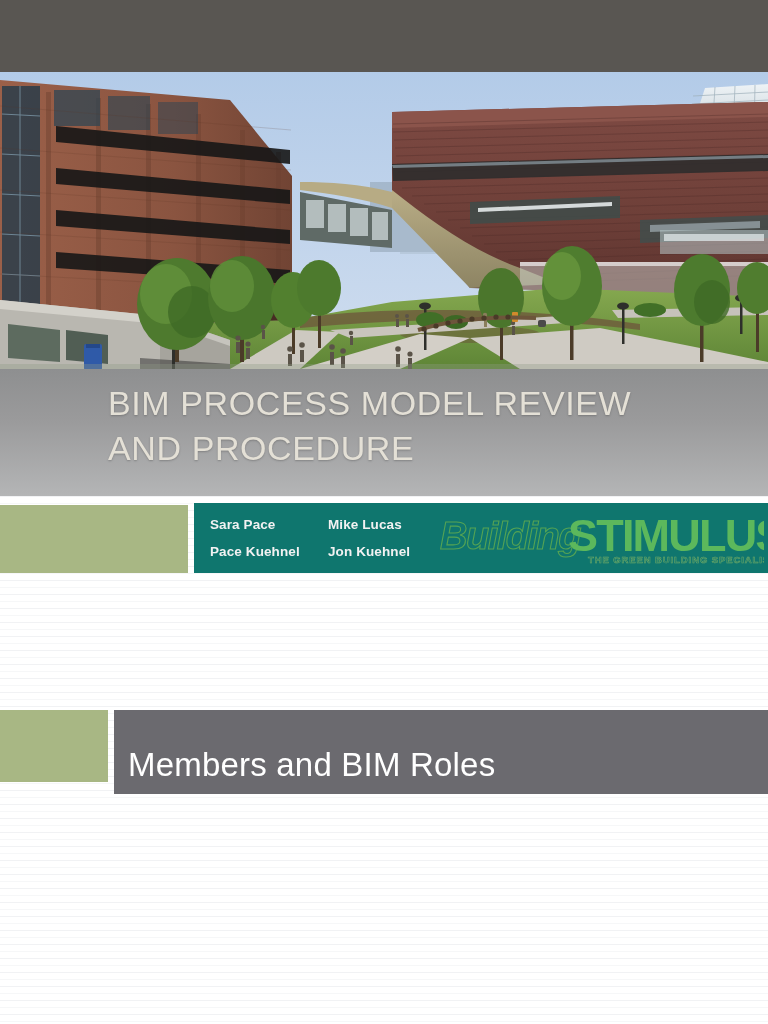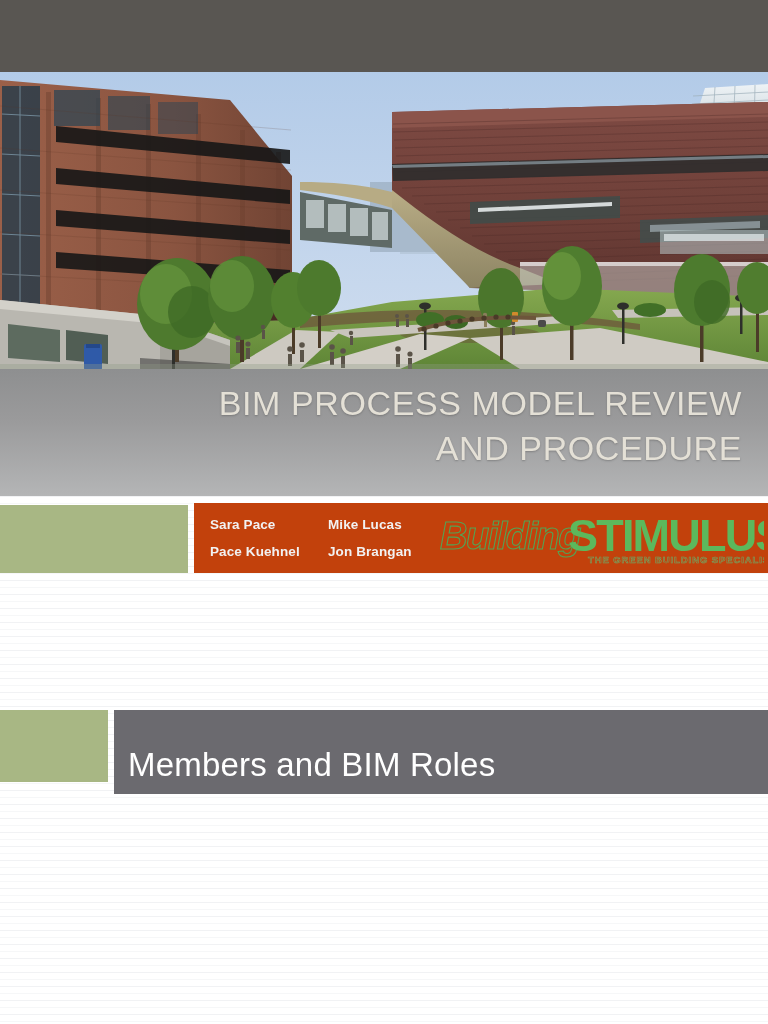--- a/index.html
+++ b/index.html
@@ -61,24 +61,23 @@
   .title-panel {
     position:absolute;
     left:0; top:369px;
     width:768px; height:127px;
     background:linear-gradient(to bottom, #8e8f90 0%, #9a9a9b 40%, #b4b5b6 100%);
     z-index:2;
   }
 
   .title-text {
     position:absolute;
-    right:26px;
+    right:20px;
     top:12px;
     width:640px;
-    text-align:right;
     font-family:"Liberation Sans", sans-serif;
     font-size:34px;
     line-height:45px;
     letter-spacing:0.6px;
     font-weight:300;
     color:#e4e0d6;
     text-transform:uppercase;
     text-shadow:0 1px 2px rgba(60,60,60,0.35);
     white-space:pre-line;
   }
@@ -89,21 +88,21 @@
     left:0; top:505px;
     width:188px; height:68px;
     background:#a8b784;
     z-index:3;
   }
 
   .authors-bar {
     position:absolute;
     left:194px; top:503px;
     width:574px; height:70px;
-    background:#c2410c;
+    background:#0f766e;
     z-index:3;
     overflow:hidden;
   }
 
   .authors-names {
     position:absolute;
     left:16px; top:8px;
     display:grid;
     grid-template-columns:118px 130px;
     grid-auto-rows:27px;
@@ -452,21 +451,21 @@
 AND PROCEDURE</div>
 </div>
 
 <div class="authors-green"></div>
 
 <div class="authors-bar">
   <div class="authors-names">
     <span>Sara Pace</span>
     <span>Mike Lucas</span>
     <span>Pace Kuehnel</span>
-    <span>Jon Brangan</span>
+    <span>Jon Kuehnel</span>
   </div>
 
   <div class="logo">
     <svg width="326" height="58" viewBox="0 0 326 58">
       <text x="2" y="40" font-family="'Liberation Sans', sans-serif" font-size="38" font-weight="bold" font-style="italic" fill="none" stroke="#54a354" stroke-width="1.1" letter-spacing="-1.5">Building</text>
       <text x="130" y="42" font-family="'Liberation Sans', sans-serif" font-size="45" font-weight="bold" fill="#5cb85c" letter-spacing="-1.8">STIMULUS</text>
       <text x="150" y="54" font-family="'Liberation Sans', sans-serif" font-size="9.5" font-weight="bold" fill="none" stroke="#6ea965" stroke-width="0.55" letter-spacing="0.9">THE GREEN BUILDING SPECIALISTS</text>
     </svg>
   </div>
 </div>

